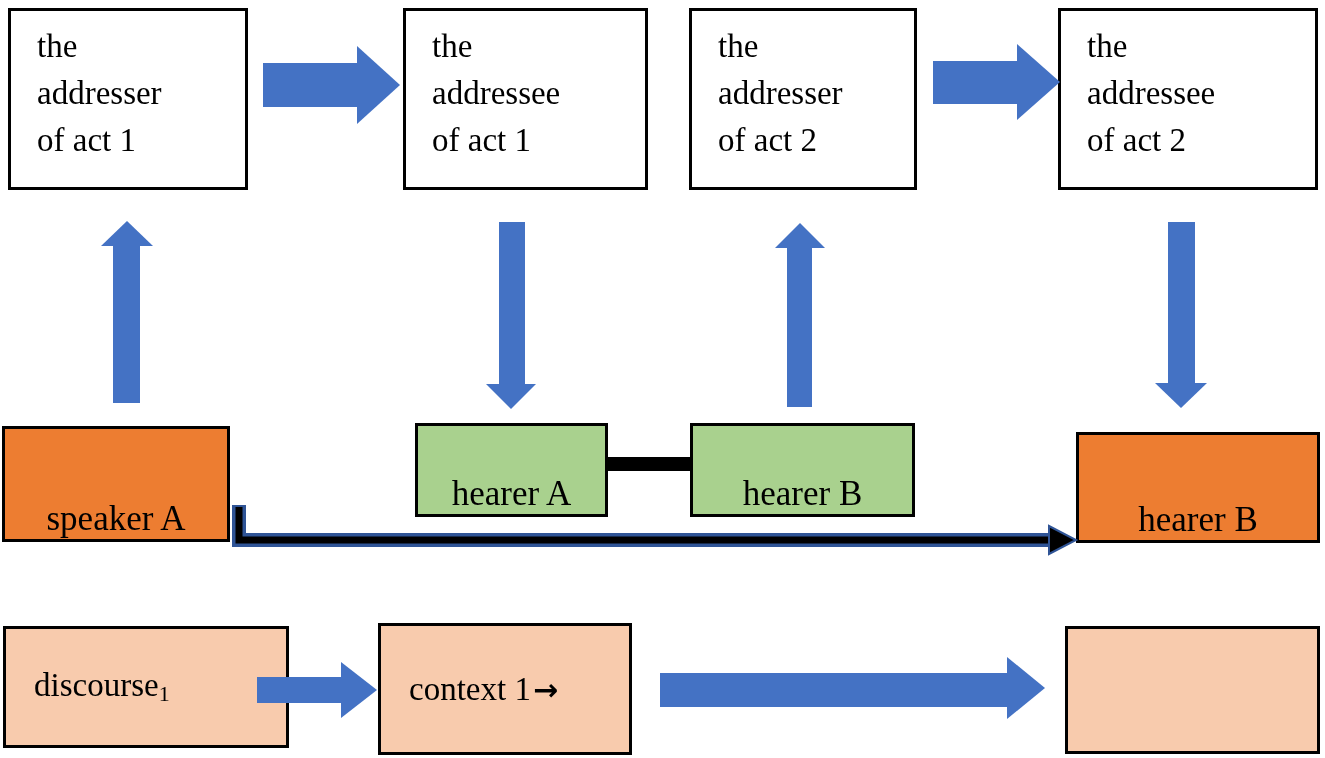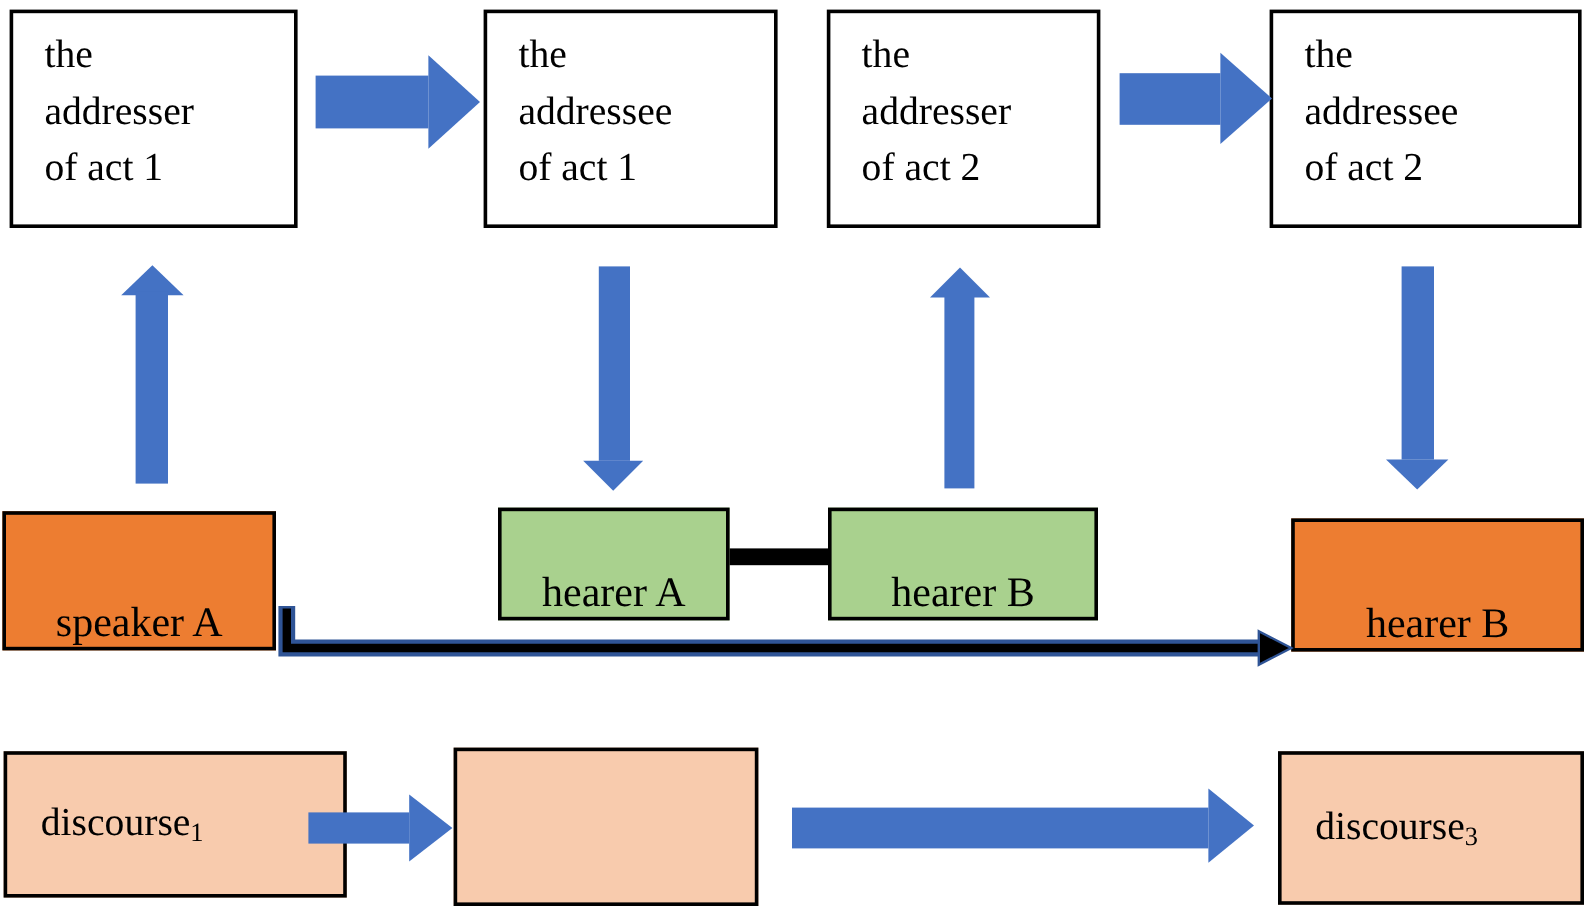--- a/index.html
+++ b/index.html
@@ -109,25 +109,25 @@
     <path d="M14 9 V42 H827" fill="none" stroke="#000000" stroke-width="7"></path>
     <polygon points="824,28 851,42 824,56" fill="#000000" style="stroke:var(--navy)" stroke-width="2"></polygon>
   </svg>
 
   <div class="bbox" style="left:3px;top:626px;width:286px;height:122px">
     <div>
       <span>discourse</span><span class="sub">1</span>
     </div>
   </div>
   <div class="bbox" style="left:378px;top:623px;width:254px;height:132px">
+    <div>
+      <span>context 1</span><span class="warrow">→</span>
+    </div>
   </div>
   <div class="bbox" style="left:1065px;top:626px;width:255px;height:128px">
-    <div>
-      <span>discourse</span><span class="sub">3</span>
-    </div>
   </div>
 
   <div class="arrow" style="left:257px;top:662px;width:120px;height:56px">
     <div class="shaft" style="left:0;top:15px;width:84px;height:26px"></div>
     <div class="tri right" style="left:84px;top:0;border-top-width:28px;border-bottom-width:28px;border-left-width:36px"></div>
   </div>
   <div class="arrow" style="left:660px;top:657px;width:385px;height:62px">
     <div class="shaft" style="left:0;top:16px;width:347px;height:34px"></div>
     <div class="tri right" style="left:347px;top:0;border-top-width:31px;border-bottom-width:31px;border-left-width:38px"></div>
   </div>

